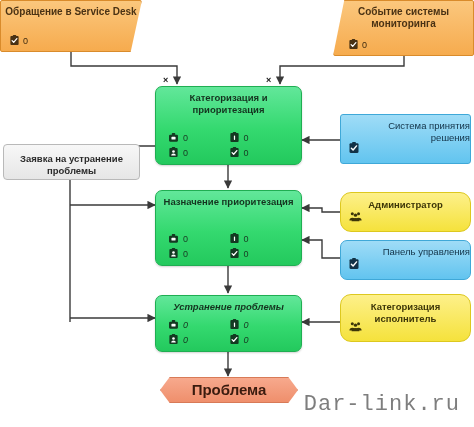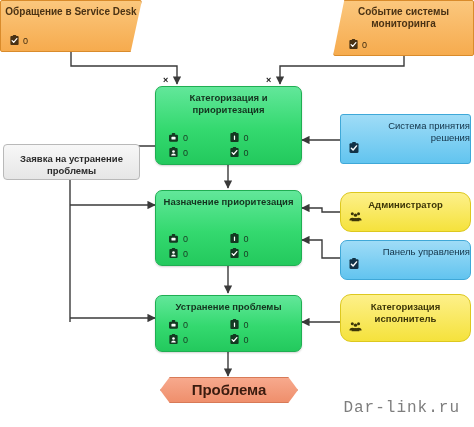--- a/index.html
+++ b/index.html
@@ -180,21 +180,21 @@
     line-height: 9px;
   }
 
   
   .watermark {
     position: absolute;
     right: 14px;
     bottom: 10px;
     color: #7e7e7e;
     font-family: "Liberation Mono", monospace;
-    font-size: 16px;
+    font-size: 22px;
     letter-spacing: 1px;
   }
 </style>
 </head>
 <body>
 
 <div id="canvas">
 
   <svg id="edges" viewBox="0 0 474 427" width="474" height="427">
     <defs>
@@ -350,21 +350,21 @@
             <rect x="2" y="1.5" width="12" height="13" rx="1.5" fill="#143a22"></rect>
             <rect x="5.5" y="0" width="5" height="3" rx="1" fill="#143a22"></rect>
             <path d="M4.5 8.2 L6.8 10.6 L11.4 5.2" stroke="#ffffff" stroke-width="1.9" fill="none" stroke-linecap="round" stroke-linejoin="round"></path>
           </svg>
         </span>
         <span>0</span>
       </div>
     </div>
   </div>
 
-  <div class="node proc" style="left:155px; top:295px; width:147px; height:57px;">
+  <div class="node proc" style="left:155px; top:295px; width:147px; height:57px;font-style:italic;">
     <div class="title">Устранение проблемы</div>
     <div class="counters">
       <div class="cell">
         <span class="ico">
           <svg width="11" height="11" viewBox="0 0 16 16">
             <rect x="1.5" y="4" width="13" height="10" rx="1.5" fill="#143a22"></rect>
             <rect x="5.5" y="1.5" width="5" height="3" rx="1" fill="#143a22"></rect>
             <rect x="5" y="7" width="6" height="4" rx="1" fill="#ffffff"></rect>
           </svg>
         </span>

